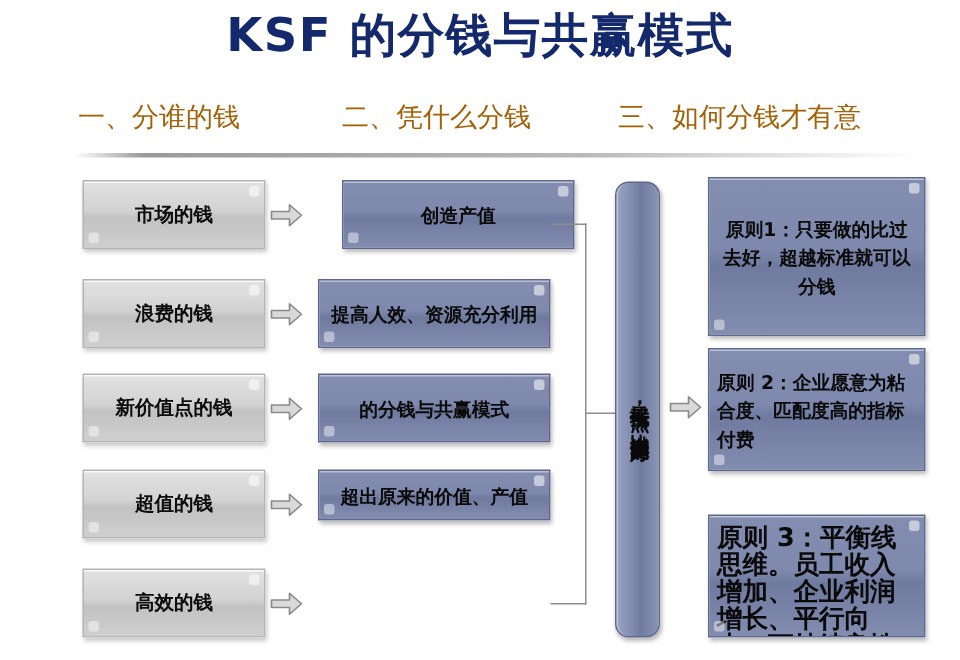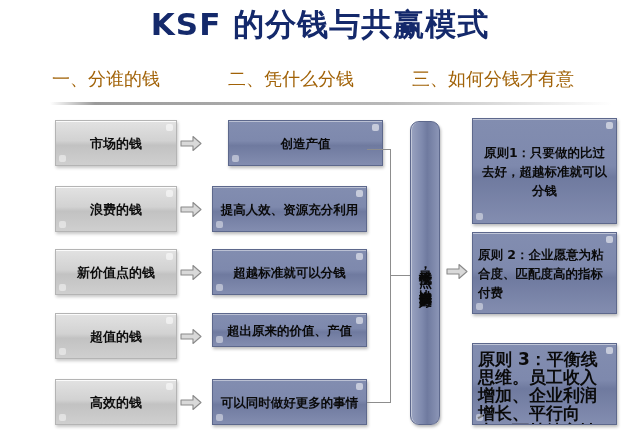--- a/index.html
+++ b/index.html
@@ -175,27 +175,24 @@
       </svg>
   </div>
 
   <div class="box blue" style="left:212px;top:120px;width:155px;height:46px;margin-left:16px;">
     <span class="bx-txt">创造产值</span>
   </div>
   <div class="box blue" style="left:212px;top:186px;width:155px;height:46px;">
     <span class="bx-txt">提高人效、资源充分利用</span>
   </div>
   <div class="box blue" style="left:212px;top:249px;width:155px;height:46px;">
-    <span class="bx-txt">超越标准就可以分钱</span>
+    <span class="bx-txt">的分钱与共赢模式</span>
   </div>
   <div class="box blue" style="left:212px;top:313px;width:155px;height:34px;">
     <span class="bx-txt">超出原来的价值、产值</span>
-  </div>
-  <div class="box blue" style="left:212px;top:379px;width:155px;height:46px;">
-    <span class="bx-txt">可以同时做好更多的事情</span>
   </div>
 
   <div class="conn h" style="left:367px;top:149px;width:24px;"></div>
   <div class="conn h" style="left:367px;top:402px;width:24px;"></div>
   <div class="conn v" style="left:390px;top:149px;height:254px;"></div>
   <div class="conn h" style="left:390px;top:275px;width:20px;"></div>
 
   <div class="vbox" style="left:410px;top:121px;width:30px;height:304px;">
     <span class="vtxt">寻找平衡点，比过去做的更好</span>
   </div>

